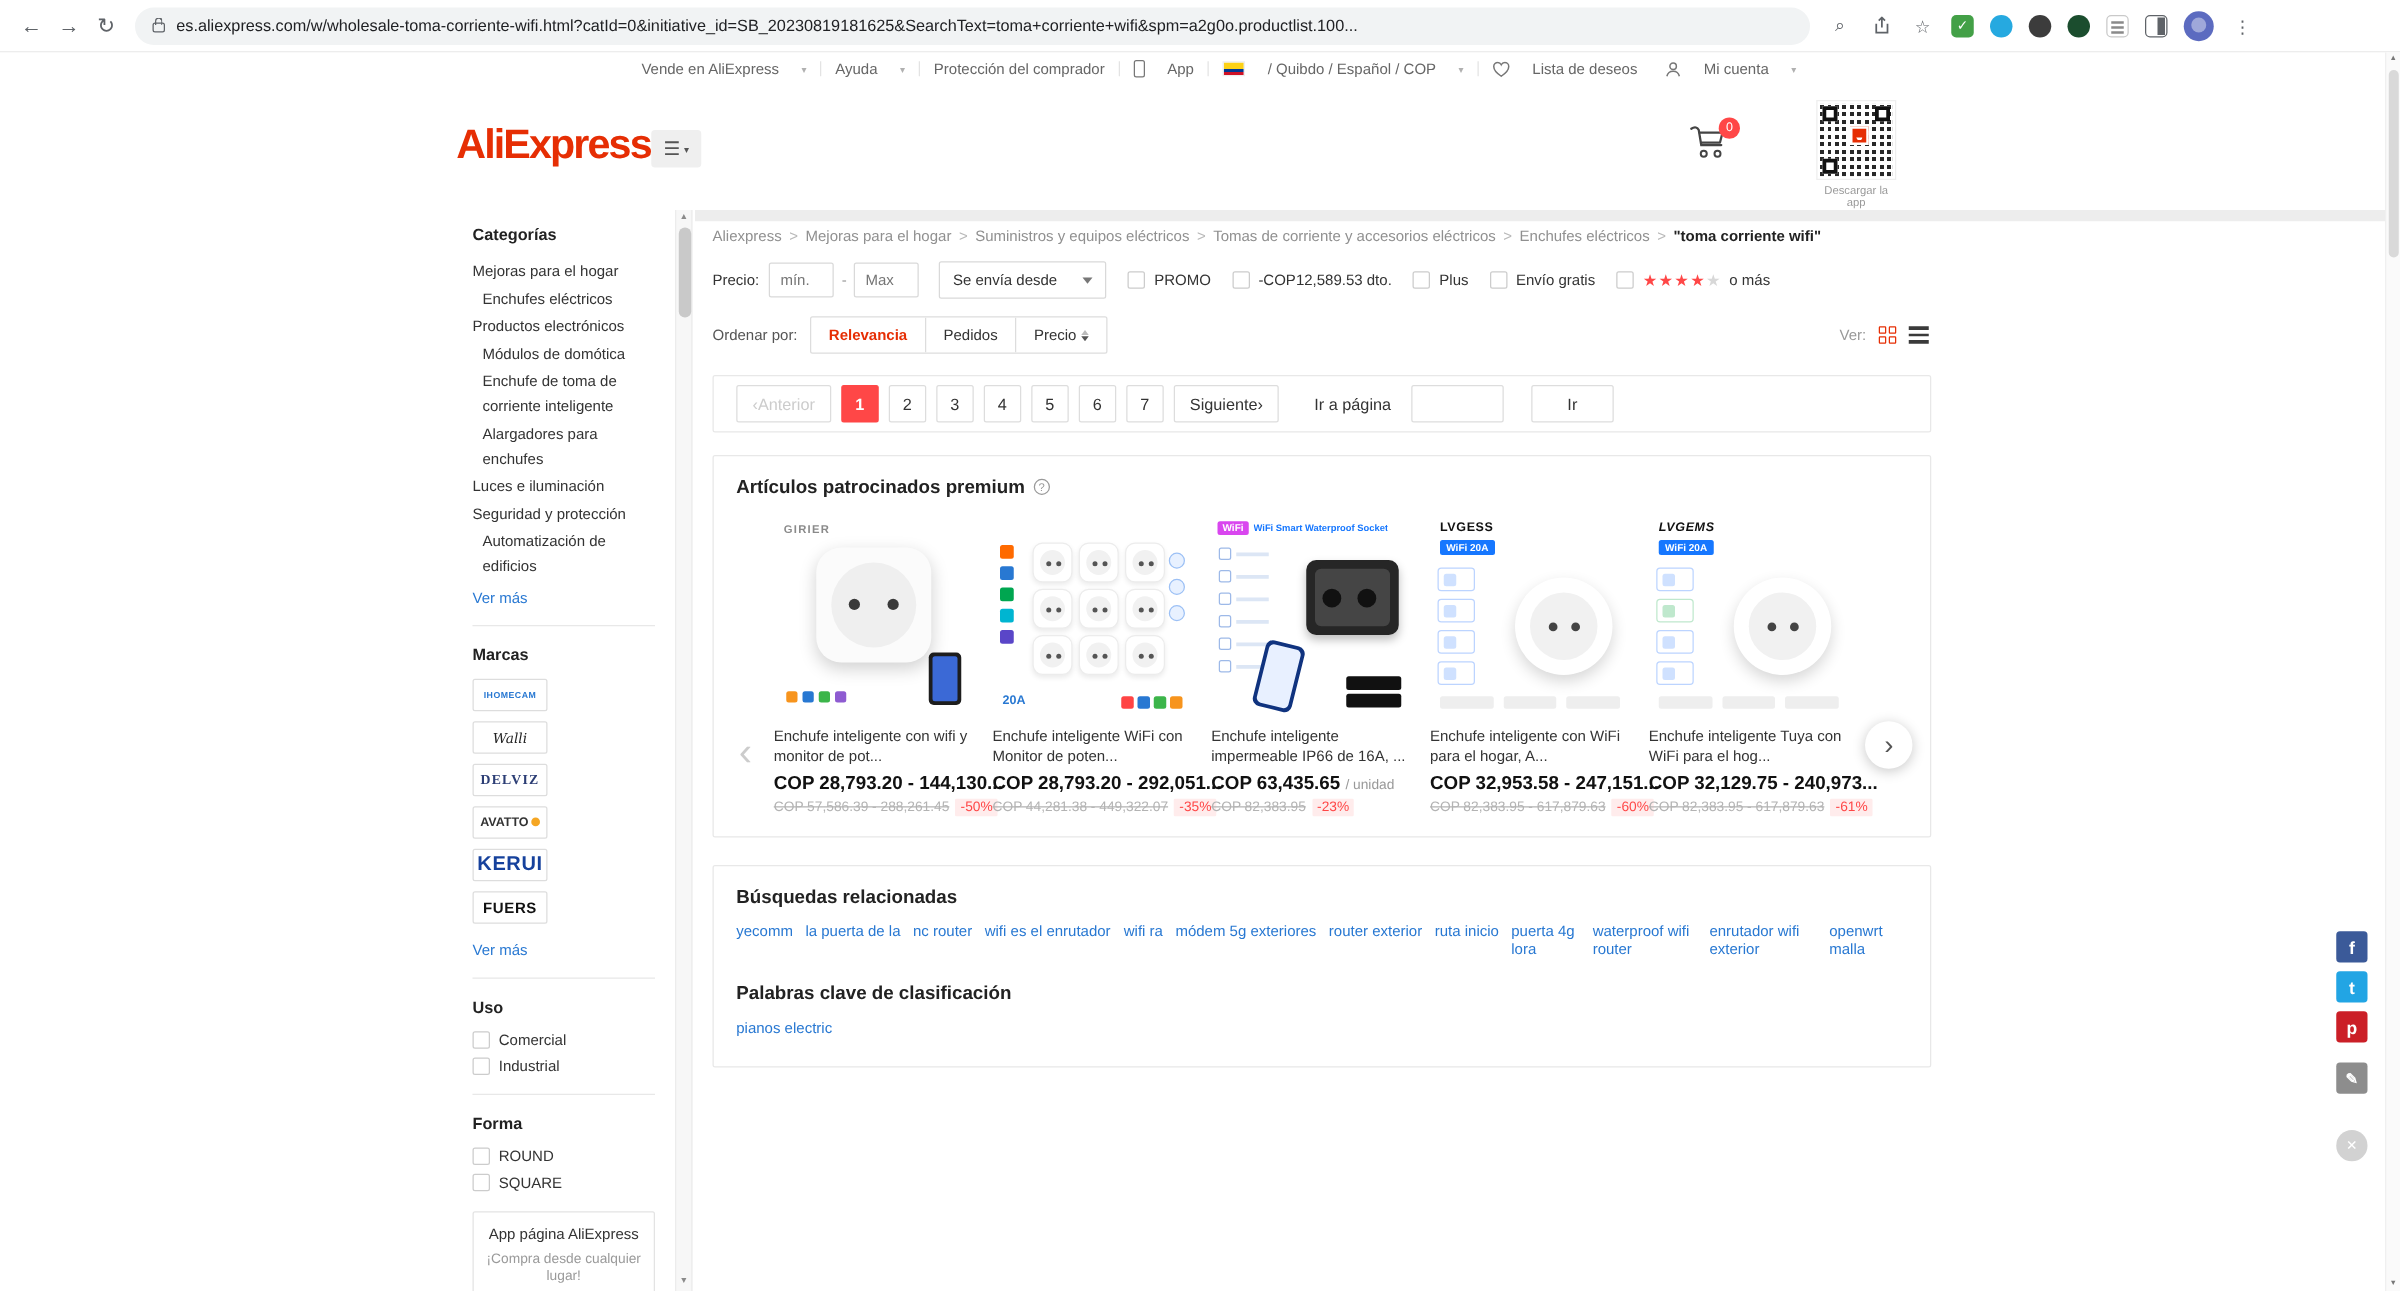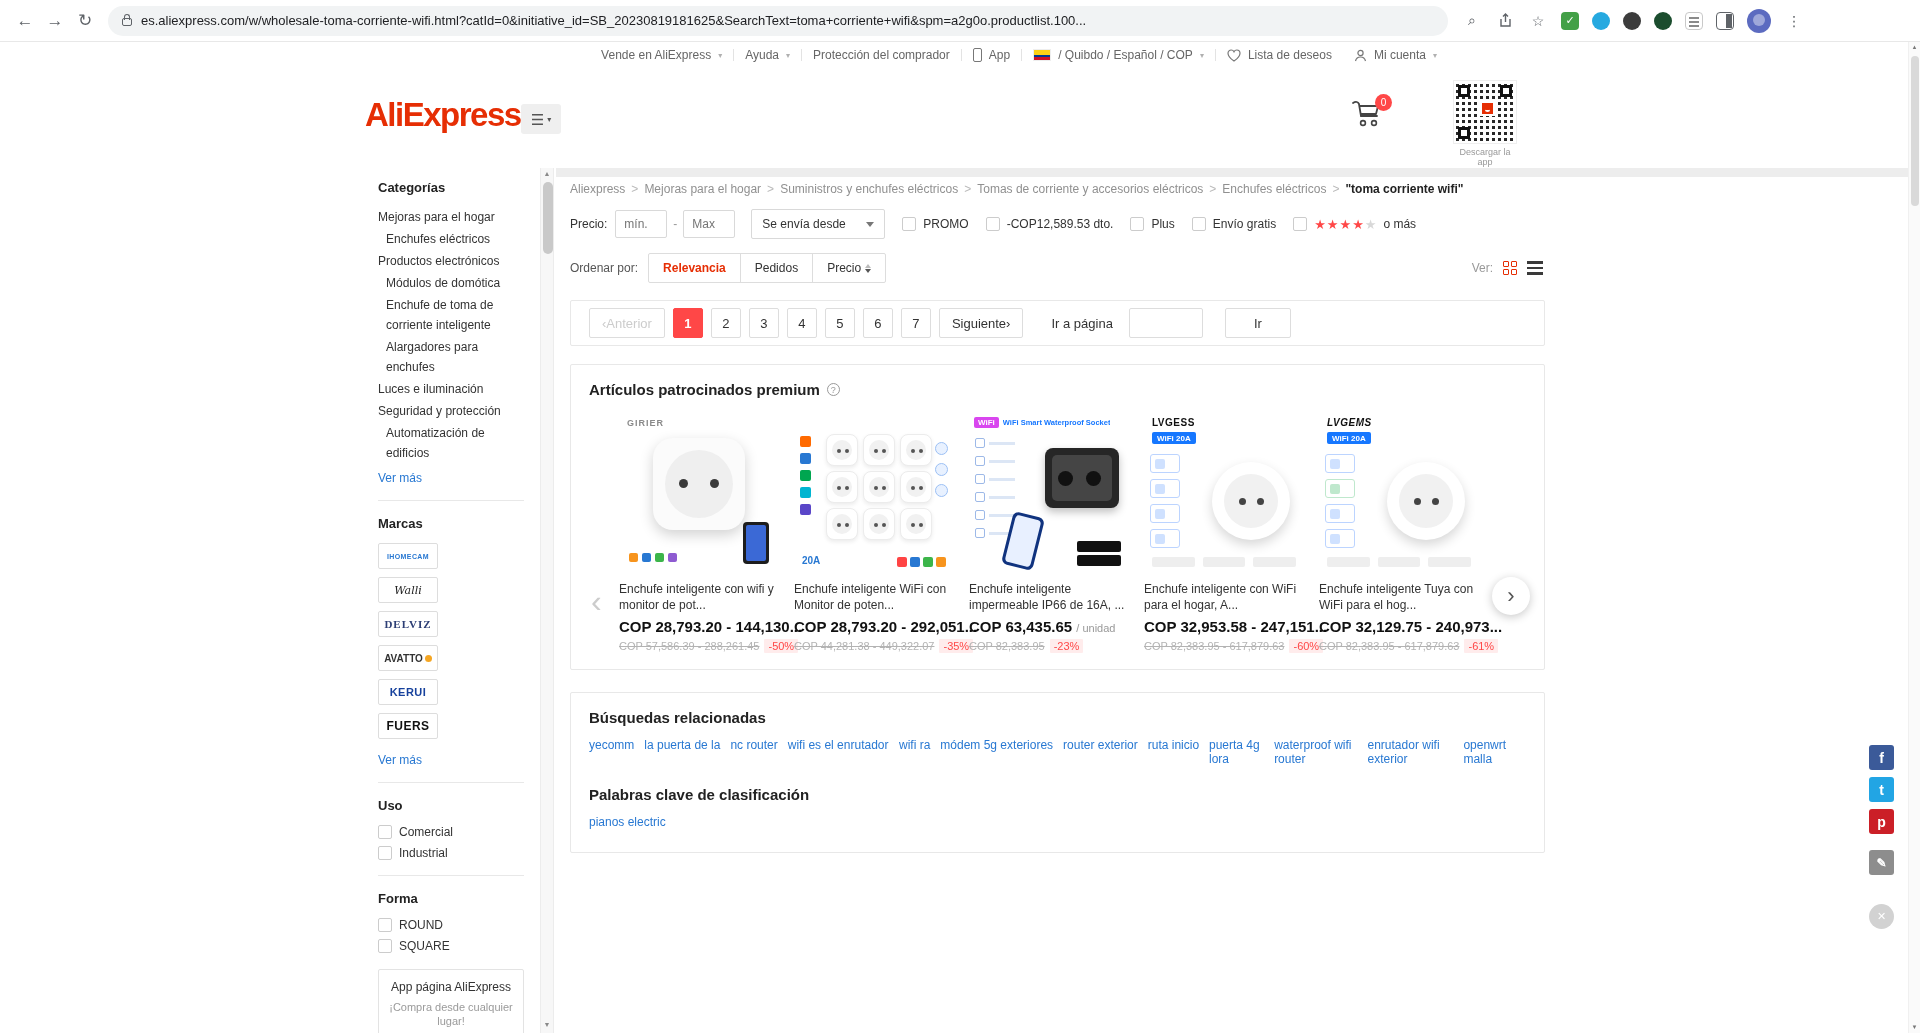--- a/index.html
+++ b/index.html
@@ -25,21 +25,21 @@
   .e4{background:#1b4d2e}
   .e5{background:#fff;border:1px solid #c9c9c9;position:relative}
   .e5::after{content:"";position:absolute;left:3px;top:4px;width:10px;height:2px;background:#8a8a8a;box-shadow:0 4px 0 #8a8a8a,0 8px 0 #8a8a8a}
   .e6{background:#fff;border:1.5px solid #5f6368;border-radius:3px;position:relative}
   .e6::after{content:"";position:absolute;right:1px;top:1px;bottom:1px;width:6px;background:#5f6368}
   .avatar{width:24px;height:24px;border-radius:50%;background:#5c6bc0;position:relative}
   .avatar::after{content:"";position:absolute;left:6px;top:5px;width:12px;height:12px;border-radius:50%;background:#9fa8da}
 
   
   #topnav{height:26px;display:flex;align-items:center;justify-content:flex-end;padding-right:472px;font-size:12px;color:#666;background:#fff}
-  .tn-item{display:flex;align-items:center;gap:7px;padding:0 11px;cursor:pointer;white-space:nowrap}
+  .tn-item{display:flex;align-items:center;gap:18px;padding:0 11px;cursor:pointer;white-space:nowrap}
   .tn-sep{width:1px;height:12px;background:#e3e3e3}
   .caret{font-size:8px;color:#b0b0b0}
   .flag{width:18px;height:12px;background:linear-gradient(#fcd116 0 50%,#003893 50% 75%,#ce1126 75% 100%);border:1px solid #eee}
   .phone-glyph{width:9px;height:14px;border:1.3px solid #777;border-radius:2px}
   .mini-svg{display:block}
 
   
   #header{height:100px;position:relative;background:#fff}
   .logo{position:absolute;left:365px;top:28px;font-size:33px;font-weight:700;color:#e62e04;letter-spacing:-1.5px;cursor:pointer}
   .menu-btn{position:absolute;left:521px;top:36px;width:40px;height:30px;background:#efefef;border-radius:3px;display:flex;align-items:center;justify-content:center;gap:3px;cursor:pointer}
@@ -68,21 +68,21 @@
   .cat-item{line-height:20px;margin-bottom:2px;color:#333;cursor:pointer}
   .cat-item.lvl1{padding-left:8px}
   .see-more{display:inline-block;color:#2878d2;margin-top:6px;cursor:pointer}
   .sb-divider{height:1px;background:#e8e8e8;margin:15px 0}
   .brand-box{width:60px;height:26px;border:1px solid #ddd;border-radius:2px;display:flex;align-items:center;justify-content:center;margin-bottom:8px;cursor:pointer;overflow:hidden;background:#fff}
   .b0{color:#2878d2;font-weight:700;font-size:7px;letter-spacing:.4px}
   .b1{font-family:"DejaVu Serif",serif;font-style:italic;font-weight:400;font-size:11px;color:#222}
   .b2{font-family:"Liberation Serif",serif;font-weight:700;font-size:11px;color:#2c3e75;letter-spacing:1px}
   .b3{font-weight:700;font-size:10px;color:#333}
   .b3::after{content:"";width:7px;height:7px;border-radius:50%;background:#f5a623;display:inline-block;margin-left:2px}
-  .b4{font-weight:800;font-size:11px;color:#16419c;letter-spacing:.5px}
+  .b4{font-weight:800;font-size:16px;color:#16419c;letter-spacing:.5px}
   .b5{font-weight:800;font-size:12px;color:#111;letter-spacing:.5px}
   .chk-row{display:flex;align-items:center;gap:7px;margin-bottom:7px;cursor:pointer}
   .chk{width:14px;height:14px;border:1px solid #ccc;border-radius:2px;background:#fff;flex:0 0 auto}
   .app-box{margin-top:16px;border:1px solid #e3e3e3;border-radius:2px;padding:10px 8px;text-align:center}
   .app-box .t{font-size:12px;color:#333}
   .app-box .s{font-size:11px;color:#9a9a9a;margin-top:6px;line-height:14px}
 
   
   .side-scroll{position:absolute;left:540px;top:0;width:14px;height:865px;background:#f7f7f7;border-left:1px solid #ececec;border-right:1px solid #ececec}
   .side-scroll .arr{position:absolute;left:0;width:100%;text-align:center;font-size:7px;color:#8a8a8a;line-height:12px}
@@ -396,21 +396,21 @@
       <div class="arr up">▲</div>
       <div class="thumb"></div>
       <div class="arr down">▼</div>
     </div>
 
     <div class="content">
 
       <div class="breadcrumb">
         <span class="bc-item">Aliexpress</span>
         <span class="bc-item">Mejoras para el hogar</span>
-        <span class="bc-item">Suministros y enchufes eléctricos</span>
+        <span class="bc-item">Suministros y equipos eléctricos</span>
         <span class="bc-item">Tomas de corriente y accesorios eléctricos</span>
         <span class="bc-item">Enchufes eléctricos</span>
         <span class="bc-item current">"toma corriente wifi"</span>
       </div>
 
       <div class="filter-row">
         <span class="price-label">Precio:</span>
         <input class="price-input" type="text" placeholder="mín." style="">
         <span class="dash">-</span>
         <input class="price-input" type="text" placeholder="Max" style="">

